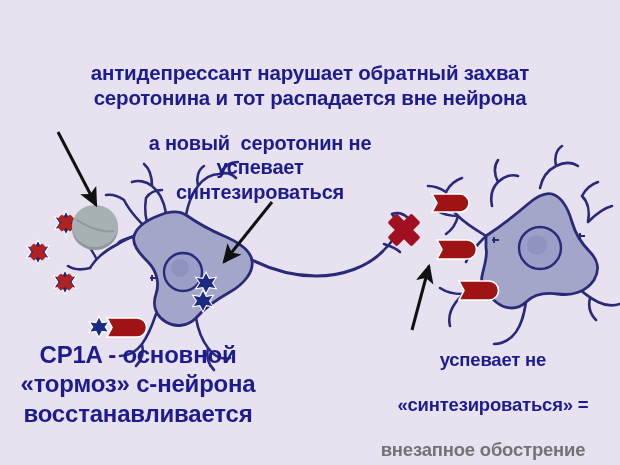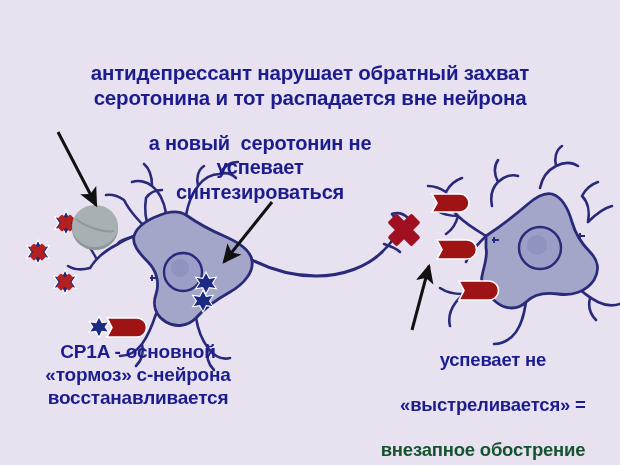--- a/index.html
+++ b/index.html
@@ -35,28 +35,28 @@
   #caption-top {
     left: 0; top: 60px; width: 620px;
     font-size: 20.5px;
   }
   #caption-mid {
     left: 110px; top: 131px; width: 300px;
     font-size: 20px;
   }
   #caption-bottomleft {
     left: 4px; top: 340px; width: 268px;
-    font-size: 19px;
+    font-size: 24px;
     text-align: center;
   }
   #caption-bottomright {
     left: 346px; top: 326px; width: 274px;
     font-size: 18.5px;
   }
-  .red-line { color: #14532d; display: block; }
+  .red-line { color: #737373; display: block; }
 </style>
 </head>
 <body>
 
 <div id="diagram">
 
   <svg class="svg-layer" viewBox="0 0 620 465">
     <defs>
       <marker id="arrowhead" markerWidth="7" markerHeight="7" refX="5.6" refY="3" orient="auto">
         <path d="M0,0 L6.4,3 L0,6 L1.5,3 Z" fill="#111111"></path>
@@ -217,18 +217,18 @@
   <div class="txt" id="caption-mid">а новый  серотонин не
 успевает
 синтезироваться</div>
 
   <div class="txt" id="caption-bottomleft">CP1A - основной
 «тормоз» с-нейрона
 восстанавливается</div>
 
   <div class="txt" id="caption-bottomright">
     <span>успевает не</span><br>
-    <span>«выстреливается» =</span>
+    <span>«синтезироваться» =</span>
     <span class="red-line">внезапное обострение</span>
     
   </div>
 
 </div>
 
 </body></html>

